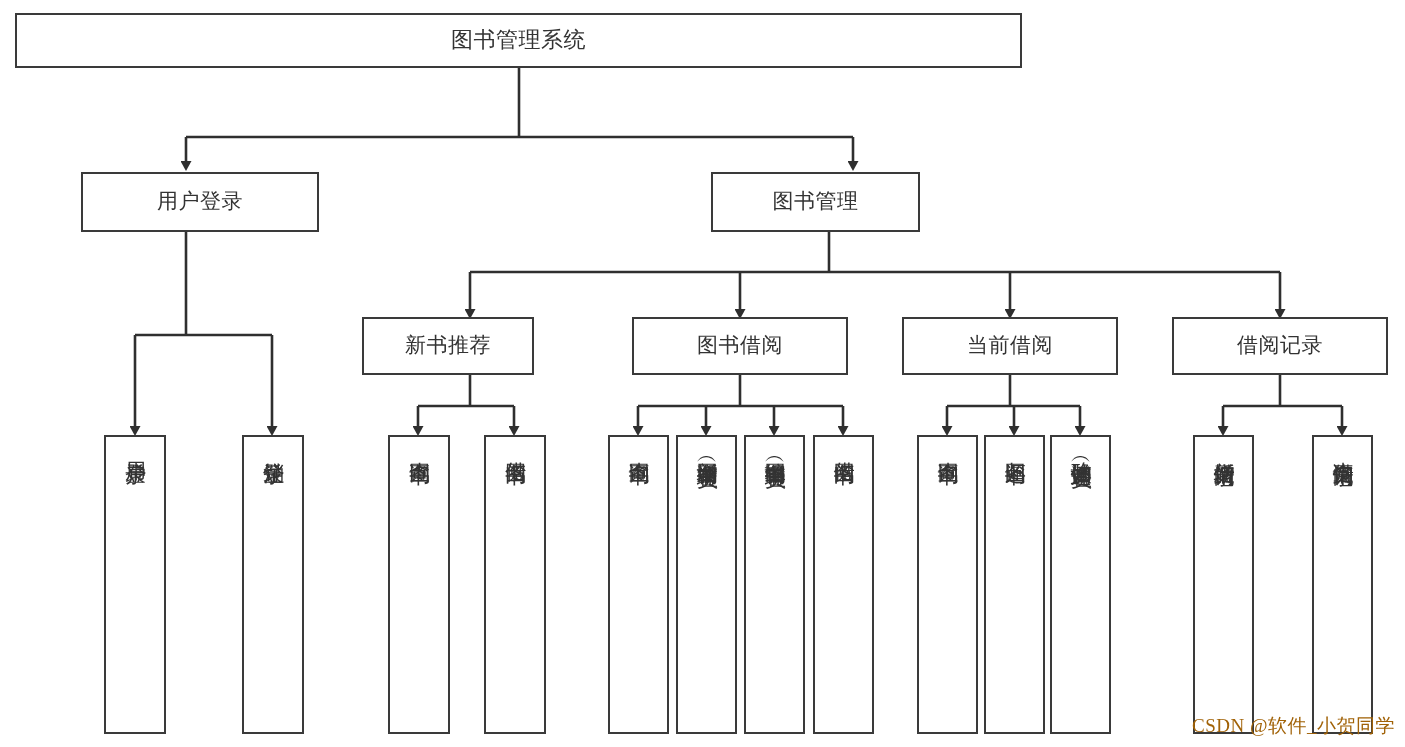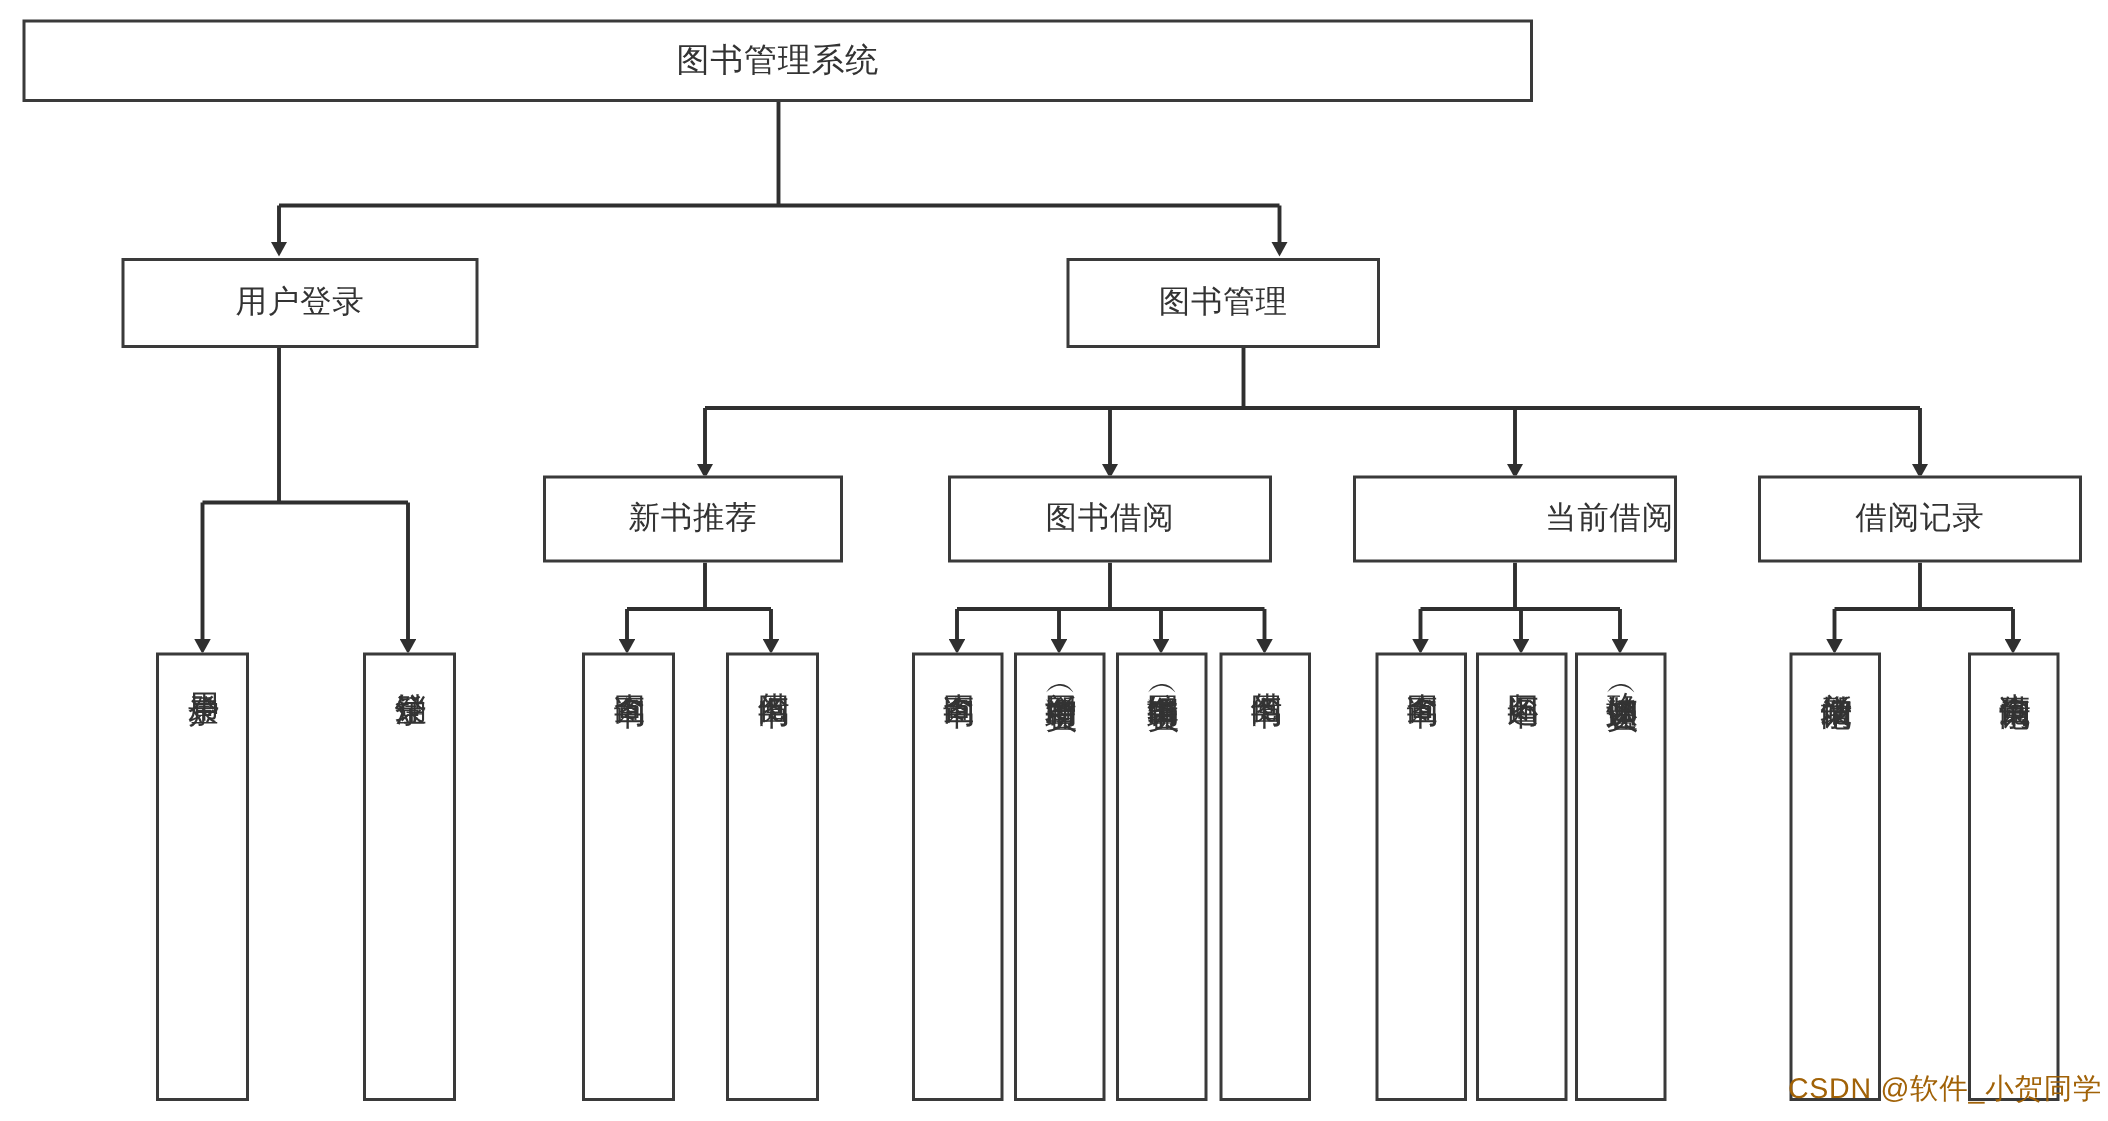--- a/index.html
+++ b/index.html
@@ -5,21 +5,21 @@
   html, body {
     margin: 0;
     padding: 0;
     background: #ffffff;
   }
   #canvas {
     position: relative;
     width: 1405px;
     height: 747px;
     background: #ffffff;
-    font-family: Liberation Sans, sans-serif;
+    font-family: Liberation Serif, serif;
     overflow: hidden;
   }
   #connectors {
     position: absolute;
     left: 0;
     top: 0;
     width: 1405px;
     height: 747px;
     pointer-events: none;
   }
@@ -125,27 +125,27 @@
     <span>图书管理系统</span>
   </div>
 
   <div class="node horiz" style="left:81px; top:172px; width:238px; height:60px;">
     <span>用户登录</span>
   </div>
   <div class="node horiz" style="left:711px; top:172px; width:209px; height:60px;">
     <span>图书管理</span>
   </div>
 
-  <div class="node horiz" style="left:362px; top:317px; width:200px; height:58px;">
+  <div class="node horiz" style="left:362px; top:317px; width:172px; height:58px;">
     <span>新书推荐</span>
   </div>
   <div class="node horiz" style="left:632px; top:317px; width:216px; height:58px;text-align:right;">
     <span>图书借阅</span>
   </div>
-  <div class="node horiz" style="left:902px; top:317px; width:216px; height:58px;justify-content:flex-end;">
+  <div class="node horiz" style="left:902px; top:317px; width:216px; height:58px;">
     <span>当前借阅</span>
   </div>
   <div class="node horiz" style="left:1172px; top:317px; width:216px; height:58px;">
     <span>借阅记录</span>
   </div>
 
   <div class="node vert" style="left:104px; top:435px; width:62px; height:299px;">
     <span class="vert-text">用户登录</span>
   </div>
   <div class="node vert" style="left:242px; top:435px; width:62px; height:299px;">

